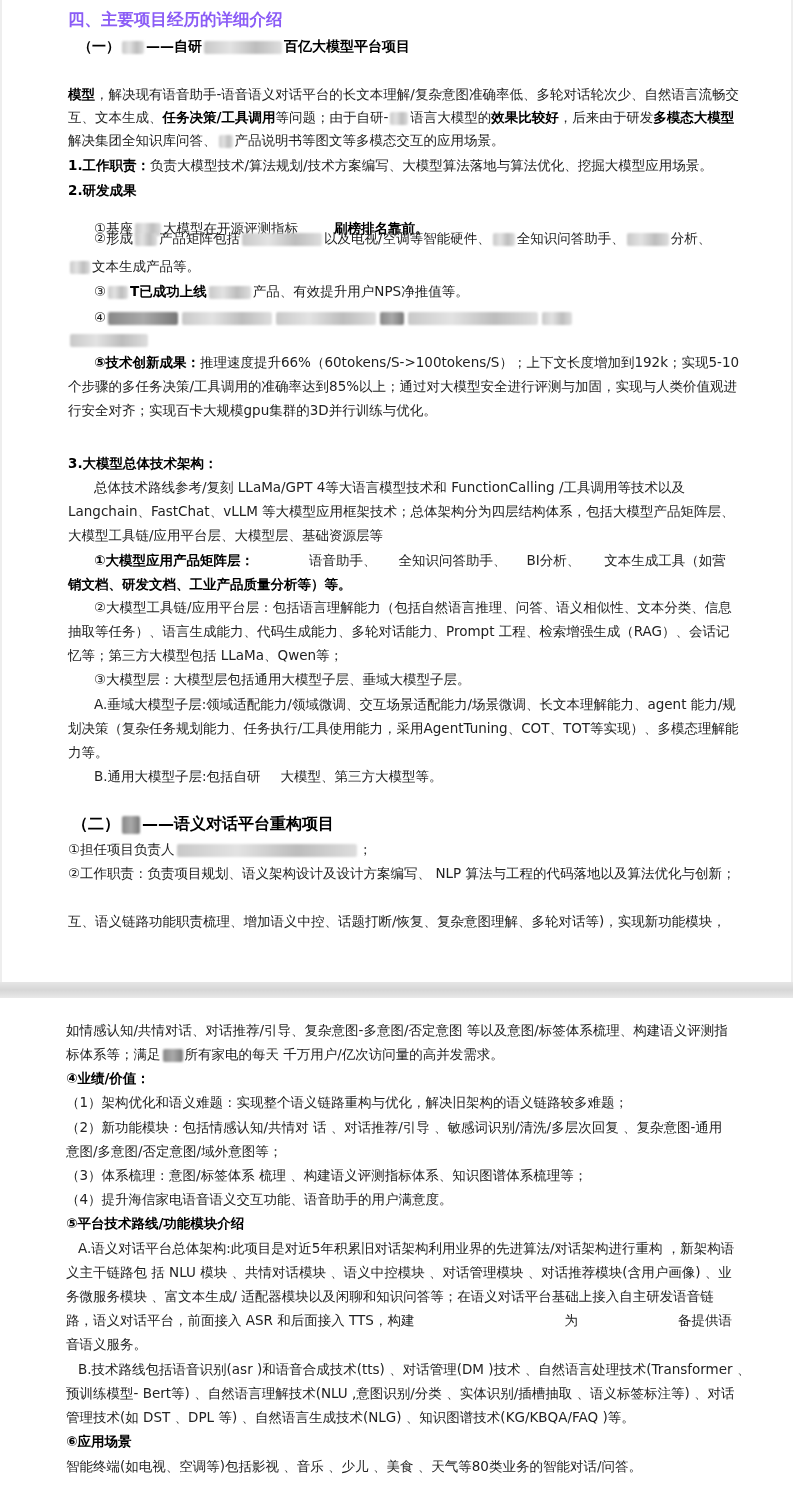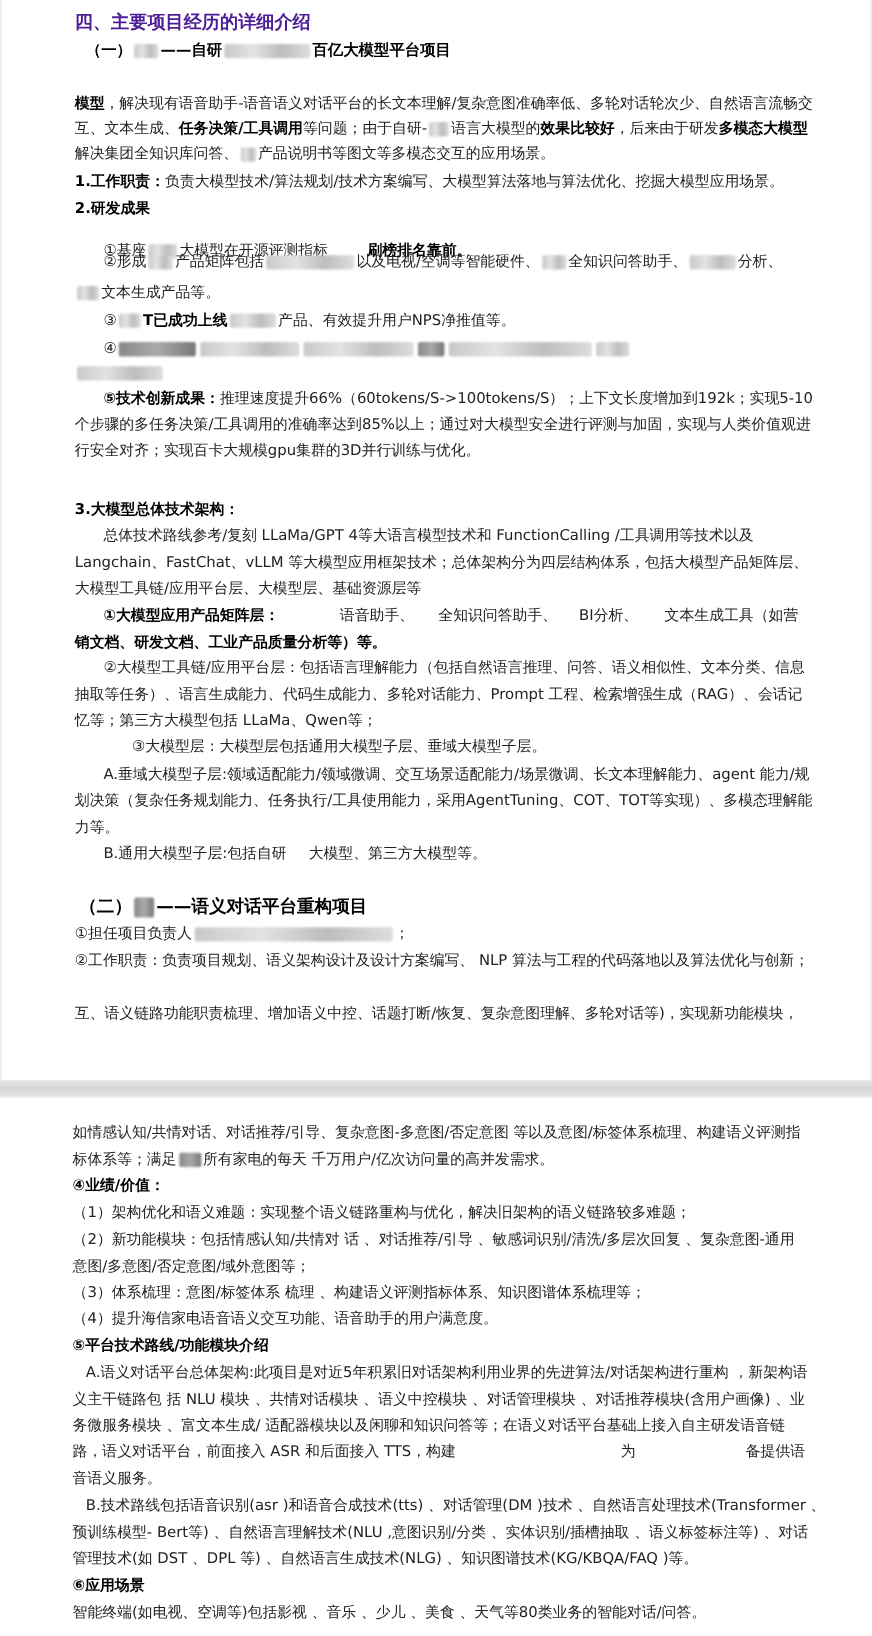--- a/index.html
+++ b/index.html
@@ -4,21 +4,21 @@
 <style>
   html, body { margin:0; padding:0; }
   body { width:793px; height:1487px; background:#ffffff; overflow:hidden; position:relative;
          font-family:"DejaVu Sans", sans-serif; color:#222; }
   .page { position:absolute; left:0; width:793px; background:#fff; }
   .page1 { top:0; height:982px; border-left:2px solid #eee; border-right:2px solid #eee; box-sizing:border-box; }
   .gap { position:absolute; left:0; top:982px; width:793px; height:16px;
          background:linear-gradient(#e6e6e6,#d6d6d6 50%,#e9e9e9); }
   .page2 { top:998px; height:522px; }
   .line { position:absolute; left:66px; font-size:13.5px; line-height:20px; white-space:nowrap; color:#222; }
-  .h1 { font-size:16.5px; font-weight:bold; color:#4c1d95; }
+  .h1 { font-size:16.5px; font-weight:bold; color:#8b5cf6; }
   .b { font-weight:bold; color:#000000; }
   .blur { display:inline-block; height:13px; vertical-align:middle; background:linear-gradient(90deg,#c9c9c9,#e3e3e3,#bdbdbd,#dedede); border-radius:2px; filter:blur(1px); margin:0 2px; }
   .blur.dark { background:linear-gradient(90deg,#888,#aaa,#777); }
   .blank { display:inline-block; }
 </style>
 </head>
 <body>
 
 <div class="page page1">
   <div class="line h1" style="top:10px;">四、主要项目经历的详细介绍</div>
@@ -67,21 +67,21 @@
   <div class="line" style="top:477px;left:92px;text-align:right;">总体技术路线参考/复刻 LLaMa/GPT 4等大语言模型技术和 FunctionCalling /工具调用等技术以及</div>
   <div class="line" style="top:501px;">Langchain、FastChat、vLLM 等大模型应用框架技术；总体架构分为四层结构体系，包括大模型产品矩阵层、</div>
   <div class="line" style="top:525px;">大模型工具链/应用平台层、大模型层、基础资源层等</div>
   <div class="line" style="top:550px;left:92px;">
     <span class="b">①大模型应用产品矩阵层：</span><span class="blank" style="width:55px"></span><span>语音助手、</span><span class="blank" style="width:22px"></span><span>全知识问答助手、</span><span class="blank" style="width:20px"></span><span>BI分析、</span><span class="blank" style="width:24px"></span><span>文本生成工具（如营</span>
   </div>
   <div class="line b" style="top:574px;">销文档、研发文档、工业产品质量分析等）等。</div>
   <div class="line" style="top:597px;left:92px;">②大模型工具链/应用平台层：包括语言理解能力（包括自然语言推理、问答、语义相似性、文本分类、信息</div>
   <div class="line" style="top:621px;">抽取等任务）、语言生成能力、代码生成能力、多轮对话能力、Prompt 工程、检索增强生成（RAG）、会话记</div>
   <div class="line" style="top:645px;">忆等；第三方大模型包括 LLaMa、Qwen等；</div>
-  <div class="line" style="top:669px;left:92px;margin-left:26px;">③大模型层：大模型层包括通用大模型子层、垂域大模型子层。</div>
+  <div class="line" style="top:669px;left:92px;">③大模型层：大模型层包括通用大模型子层、垂域大模型子层。</div>
   <div class="line" style="top:694px;left:92px;">A.垂域大模型子层:领域适配能力/领域微调、交互场景适配能力/场景微调、长文本理解能力、agent 能力/规</div>
   <div class="line" style="top:718px;">划决策（复杂任务规划能力、任务执行/工具使用能力，采用AgentTuning、COT、TOT等实现）、多模态理解能</div>
   <div class="line" style="top:742px;">力等。</div>
   <div class="line" style="top:766px;left:92px;">
     <span>B.通用大模型子层:包括自研</span><span class="blank" style="width:20px"></span><span>大模型、第三方大模型等。</span>
   </div>
 
   <div class="line b" style="top:814px;left:70px;font-size:16px;">
     <span>（二）</span><span class="blur dark" style="width:18px;height:18px"></span><span>——语义对话平台重构项目</span>
   </div>

